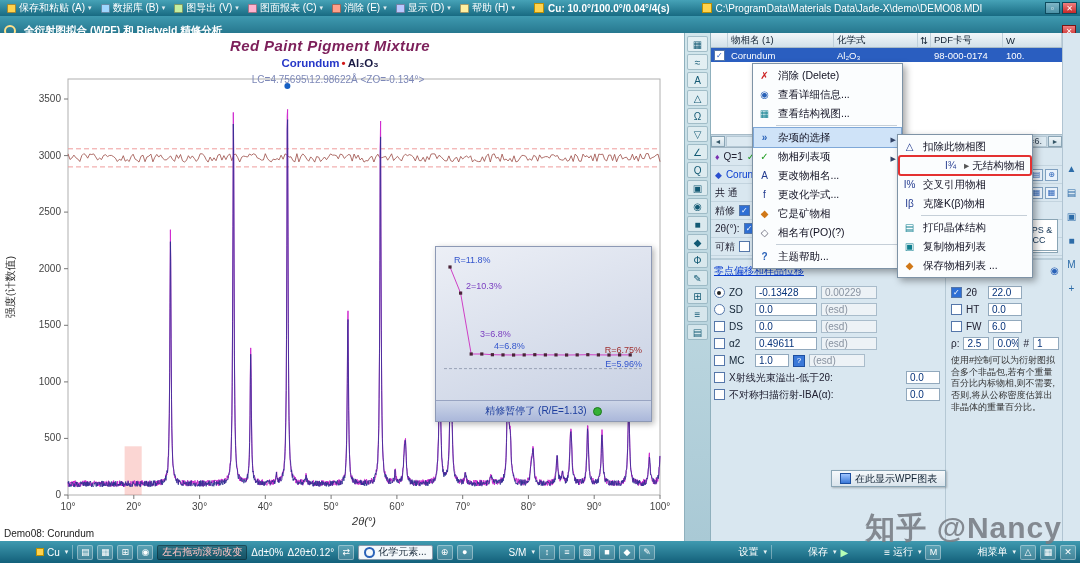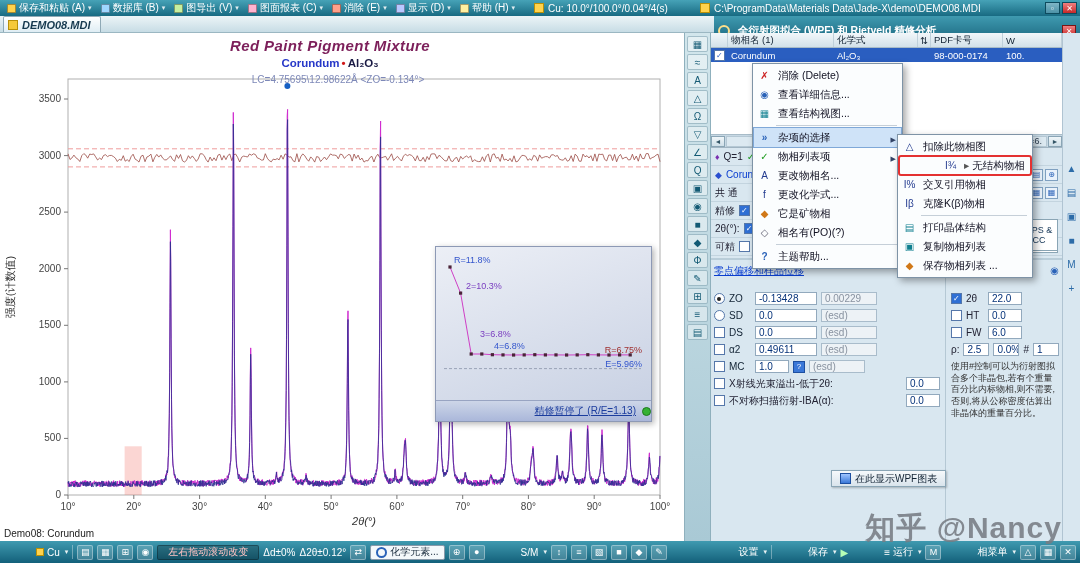--- a/index.html
+++ b/index.html
@@ -10,21 +10,21 @@
     font-size: 11px; background: #d6e4ee; cursor: default;
   }
   
   .menubar { height:16px; display:flex; align-items:center; gap:1px; padding:0 3px;
     background: linear-gradient(#46a2b7,#186a82); color:#fff; font-size:10px; }
   .menu-item { display:flex; align-items:center; gap:3px; padding:0 4px; height:100%; }
   .menu-item::after { content:"▾"; font-size:7px; opacity:.85; }
   .mico { width:9px; height:9px; border-radius:1px; display:inline-block; border:1px solid rgba(0,0,0,.35); }
   .m1{background:#ffd34d}.m2{background:#9fd6ff}.m3{background:#c7f0a0}.m4{background:#ffb3d0}
   .m5{background:#ffa08a}.m6{background:#b9c8ff}.m7{background:#fff0a0}
-  .cu-status { margin-left:14px; display:flex; align-items:center; gap:4px; }
+  .cu-status { margin-left:14px; display:flex; align-items:center; gap:4px;font-weight:bold; }
   .cu-status::before { content:""; width:8px; height:8px; background:#ffd34d; border:1px solid #b99008; }
   .title-path { margin-left:31px; display:flex; align-items:center; gap:4px; }
   .title-path::before { content:""; width:8px; height:8px; background:#ffd34d; border:1px solid #b99008; }
   .win-btns { margin-left:auto; display:flex; gap:2px; }
   .wbtn { width:15px; height:12px; border:1px solid #0e4b5e; color:#fff; font-size:8px;
     display:flex; align-items:center; justify-content:center; background:linear-gradient(#7fb6c6,#4d93a8); }
   .wbtn.min::before{content:"▫";}
   .wbtn.close { background:linear-gradient(#f08080,#c62828); }
   .wbtn.close::before{content:"✕";}
   
@@ -50,21 +50,21 @@
   .chart-sub { position:absolute; top:24px; left:0; width:660px; text-align:center; font-size:11.5px; font-weight:bold; }
   .chart-sub .ph { color:#2637c8; } .chart-sub .dot { color:#d01818; padding:0 2px; } .chart-sub .fm { color:#1a1a44; }
   .chart-lc { position:absolute; top:41px; left:0; width:660px; text-align:center; font-size:10px; color:#7d88b8;margin-left:8px; }
   .corner-label { position:absolute; bottom:2px; left:4px; font-size:10px; color:#222; }
   
   .inset { position:absolute; left:435px; top:213px; width:217px; height:176px;
     background:linear-gradient(160deg,#eceff6,#c6cfe2); border:1px solid #8d99b5;
     box-shadow:2px 2px 6px rgba(0,0,0,.3); }
   .inset-bar { position:absolute; left:0; bottom:0; width:100%; height:21px;
     background:linear-gradient(#cdd6e8,#aab7da); border-top:1px solid #98a4c2;
-    display:flex; align-items:center; justify-content:flex-end; gap:6px; font-size:10px; color:#1c3d9e;text-decoration:underline; }
+    display:flex; align-items:center; justify-content:center; gap:6px; font-size:10px; color:#1c3d9e; }
   .inset-bar::after { content:""; width:7px; height:7px; border-radius:50%; background:#35b135; border:1px solid #1d7a1d; }
   
   .vstrip { width:26px; background:linear-gradient(#d2e6ec,#a9c9d5); border-left:1px solid #8fb0bd;
     display:flex; flex-direction:column; align-items:center; gap:2px; padding-top:3px; }
   .vicon { width:21px; height:16px; display:flex; align-items:center; justify-content:center;
     font-size:10px; color:#135a74; background:rgba(255,255,255,.4); border:1px solid rgba(110,150,165,.55); border-radius:2px; }
   
   .right-panel { flex:1; display:flex; background:#d9e7f0; border-left:1px solid #8fb0bd; font-size:10px; color:#223; }
   .rp-main { flex:1; position:relative; display:flex; flex-direction:column; }
   .rp-strip { width:18px; border-left:1px solid #b0c4d2; display:flex; flex-direction:column;
@@ -97,21 +97,21 @@
   .mini { width:13px; height:12px; border:1px solid #7fa0c0; background:#eaf2fb; color:#2a62b8;
     font-size:8px; display:flex; align-items:center; justify-content:center; }
   .eps-box { position:absolute; top:186px; right:4px; width:38px; height:32px; background:#fff;
     border:1px solid #8aa5b5; color:#135; display:flex; align-items:center; justify-content:center;
     text-align:center; font-size:9px; line-height:1.15; padding:1px; z-index:2; }
   .dropdown { width:30px; height:13px; background:#fff; border:1px solid #8aa5b5; color:#357;
     display:flex; align-items:center; justify-content:flex-end; padding:0 2px; font-size:8px; }
   .dropdown::after { content:"▾"; }
   .params { border-top:2px solid #b9cdd9; margin-top:2px; padding:3px 3px 0 3px; display:flex; gap:5px; flex:1; }
   .pcol-l { width:226px; } .pcol-r { flex:1; border-left:1px solid #b5c8d4; padding-left:5px; }
-  .sec-head { display:flex; align-items:center; height:15px; margin-bottom:12px; }
+  .sec-head { display:flex; align-items:center; height:15px; margin-bottom:6px; }
   .sec-link { color:#0a3ed0; text-decoration:underline; }
   .sec-gear { margin-left:auto; color:#2a62b8; font-size:10px; }
   .prow { display:flex; align-items:center; gap:4px; height:17px; }
   .plabel { width:22px; color:#123; flex:none; }
   .llabel { flex:1; }
   .vbox { width:62px; height:13px; background:#fff; border:1px solid #92a9bd; line-height:11px;
     padding:0 3px; color:#06337a; overflow:hidden; flex:none; }
   .vbox.sm { width:34px; } .vbox.xs { width:26px; }
   .ebox { width:56px; height:13px; background:#edf2f6; border:1px solid #a9bccb; line-height:11px;
     padding:0 3px; color:#8892a0; flex:none; }
@@ -139,21 +139,21 @@
   .pfx::before { content:"▸ "; color:#555; }
   .ic-red{color:#cc2222}.ic-green{color:#1e9c1e;font-weight:bold}.ic-blue{color:#2a62b8;font-weight:bold}
   .ic-teal{color:#0f7f8f}.ic-orange{color:#d07818}.ic-navy{color:#223a8f}.ic-gray{color:#667}
   
   .statusbar { height:22px; display:flex; align-items:center; gap:4px; padding:0 4px;
     background:linear-gradient(#3f9ab0,#13607a); color:#fff; font-size:10px; }
   .sb-item { display:flex; align-items:center; gap:3px;margin-left:32px; }
   .sb-sep { width:1px; height:14px; background:rgba(255,255,255,.35); }
   .sb-icon { width:16px; height:15px; background:rgba(255,255,255,.18); border:1px solid rgba(255,255,255,.35);
     border-radius:2px; display:flex; align-items:center; justify-content:center; font-size:9px; }
-  .sb-hint { background:rgba(0,0,0,.22); border:1px solid rgba(0,0,0,.3); color:#ffc2c2; padding:0 10px;
+  .sb-hint { background:rgba(0,0,0,.22); border:1px solid rgba(0,0,0,.3); color:#ffc2c2; padding:0 4px;
     height:15px; display:flex; align-items:center; border-radius:2px; }
   .sb-chem { background:#f4f8fb; color:#234; border:1px solid #8899aa; padding:0 5px; height:15px;
     display:flex; align-items:center; gap:3px; border-radius:2px; }
   .sb-chem::before { content:""; width:7px; height:7px; border:2px solid #2a62b8; border-radius:50%; }
   .sb-caret::after { content:"▾"; font-size:7px; margin-left:2px; opacity:.9; }
   .sb-right { margin-left:auto; display:flex; align-items:center; gap:4px;justify-content:center; }
   .sb-play::before { content:"▶"; color:#b6ffb6; }
   .sb-eq::before { content:"≡"; }
   .sb-cu-ico { width:8px; height:8px; background:#ffd34d; border:1px solid #b99008; }
   
@@ -200,25 +200,20 @@
     <div class="title-path">
         <span>C:\ProgramData\Materials Data\Jade-X\demo\DEMO08.MDI</span>
       </div>
     <div class="win-btns">
       <span class="wbtn min"></span>
       <span class="wbtn close"></span>
     </div>
   </div>
 
   <div class="row2">
-    <div class="tabbar">
-      <div class="tab">
-          <span>DEMO08.MDI</span>
-        </div>
-    </div>
     <div class="panel-header">
       <span>全衍射图拟合 (WPF) 和 Rietveld 精修分析</span>
       <span class="ph-close"></span>
     </div>
   </div>
 
   <div class="main">
 
     <div class="chart-area">
       <svg id="xrd" width="688" height="508">

